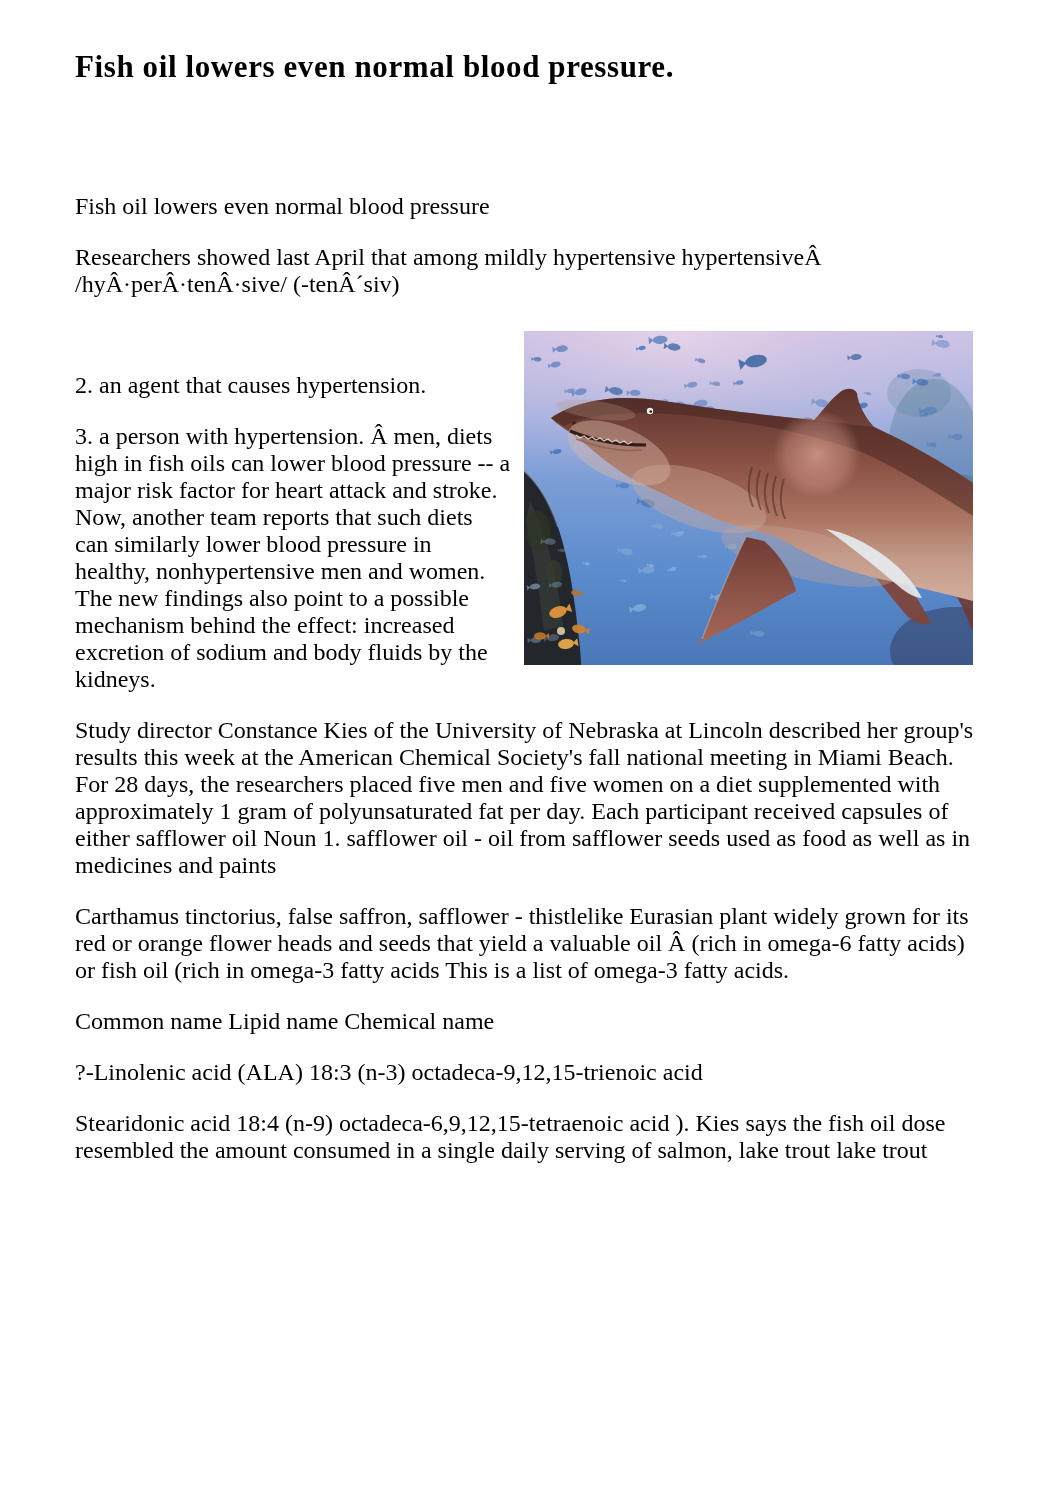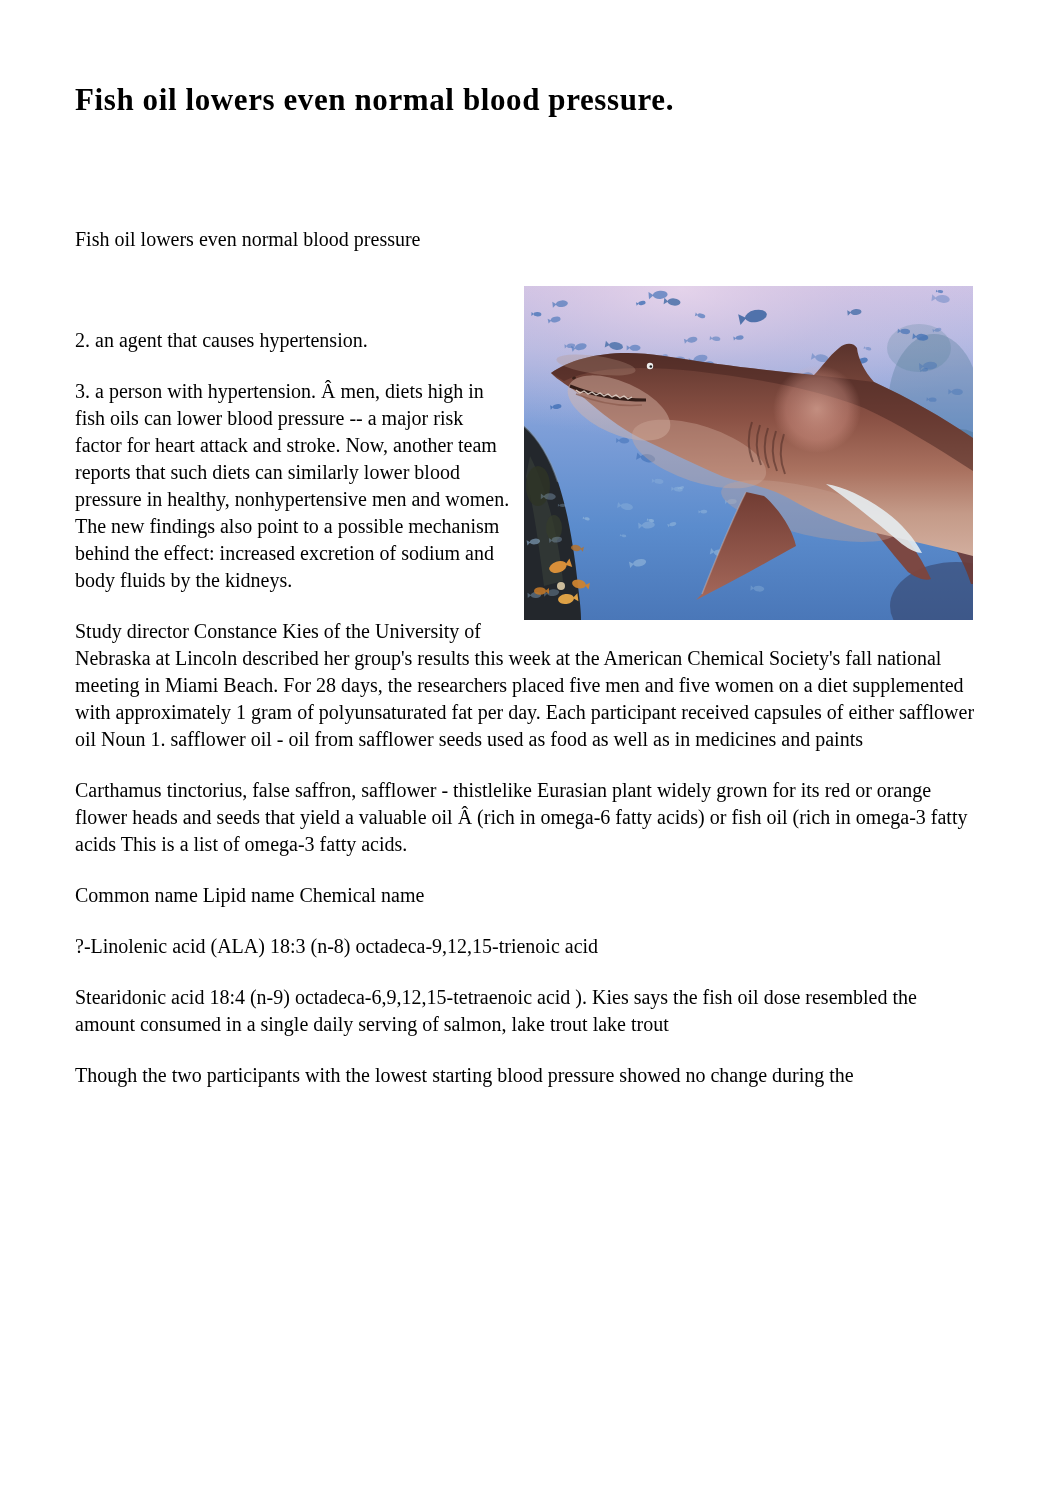--- a/index.html
+++ b/index.html
@@ -2,44 +2,45 @@
 <html><head>
 <meta charset="utf-8">
 <style>
   html, body { margin:0; padding:0; background:#ffffff; }
   body {
     width:1058px; height:1497px; overflow:hidden;
     font-family:"Liberation Serif", serif; color:#000;
   }
   .page { width:1058px; box-sizing:border-box; padding:0 78px 0 75px; }
   h1.title {
-    margin:0; padding-top:83px;
+    margin:0; padding-top:50px;
     font-size:31px; line-height:34px; font-weight:bold; letter-spacing:0.6px;
     font-family:"Liberation Serif", serif;
   }
   p.para {
     margin:24px 0 0 0;
-    font-size:20px; line-height:27px;
+    font-size:24px; line-height:27px;
   }
   p.para.lead-gap { margin-top:109px; }
   p.para.after-figure-gap { margin-top:74px; }
   figure.photo {
     float:right; width:449px; height:334px;
     margin:33px 7px 10px 13px; padding:0;
   }
   figure.photo svg { display:block; width:100%; height:100%; }
 </style>
 </head>
 <body>
 
 <div class="page">
 
   <h1 class="title">Fish oil lowers even normal blood pressure.</h1>
 
   <p class="para lead-gap">Fish oil lowers even normal blood pressure</p>
+  <p class="para">Researchers showed last April that among mildly hypertensive hypertensiveÂ /hyÂ·perÂ·tenÂ·sive/ (-tenÂ´siv)</p>
 
   <figure class="photo" role="img" aria-label="Underwater photo of a sand tiger shark swimming among schools of small fish">
     <svg viewBox="0 0 449 334" preserveAspectRatio="none">
       <defs>
         <linearGradient id="sea" x1="0" y1="0" x2="0" y2="1">
           <stop offset="0" stop-color="#cdc3e6"></stop>
           <stop offset="0.18" stop-color="#b2b8e2"></stop>
           <stop offset="0.42" stop-color="#7f9fd8"></stop>
           <stop offset="0.72" stop-color="#5b8ccd"></stop>
           <stop offset="1" stop-color="#4a77b8"></stop>
@@ -446,17 +447,16 @@
 
       <circle cx="293" cy="123" r="44" fill="url(#flare)"></circle>
     </svg>
   </figure>
 
   <p class="para after-figure-gap">2. an agent that causes hypertension.</p>
   <p class="para">3. a person with hypertension. Â men, diets high in fish oils can lower blood pressure -- a major risk factor for heart attack and stroke. Now, another team reports that such diets can similarly lower blood pressure in healthy, nonhypertensive men and women. The new findings also point to a possible mechanism behind the effect: increased excretion of sodium and body fluids by the kidneys.</p>
   <p class="para">Study director Constance Kies of the University of Nebraska at Lincoln described her group's results this week at the American Chemical Society's fall national meeting in Miami Beach. For 28 days, the researchers placed five men and five women on a diet supplemented with approximately 1 gram of polyunsaturated fat per day. Each participant received capsules of either safflower oil Noun 1. safflower oil - oil from safflower seeds used as food as well as in medicines and paints</p>
   <p class="para">Carthamus tinctorius, false saffron, safflower - thistlelike Eurasian plant widely grown for its red or orange flower heads and seeds that yield a valuable oil Â (rich in omega-6 fatty acids) or fish oil (rich in omega-3 fatty acids This is a list of omega-3 fatty acids.</p>
   <p class="para">Common name Lipid name Chemical name</p>
-  <p class="para">?-Linolenic acid (ALA) 18:3 (n-8) octadeca-9,12,15-trienoic acid</p>
+  <p class="para">?-Linolenic acid (ALA) 18:3 (n-3) octadeca-9,12,15-trienoic acid</p>
   <p class="para">Stearidonic acid 18:4 (n-9) octadeca-6,9,12,15-tetraenoic acid ). Kies says the fish oil dose resembled the amount consumed in a single daily serving of salmon, lake trout lake trout</p>
-  <p class="para">Though the two participants with the lowest starting blood pressure showed no change during the</p>
 
 </div>
 
 </body></html>

